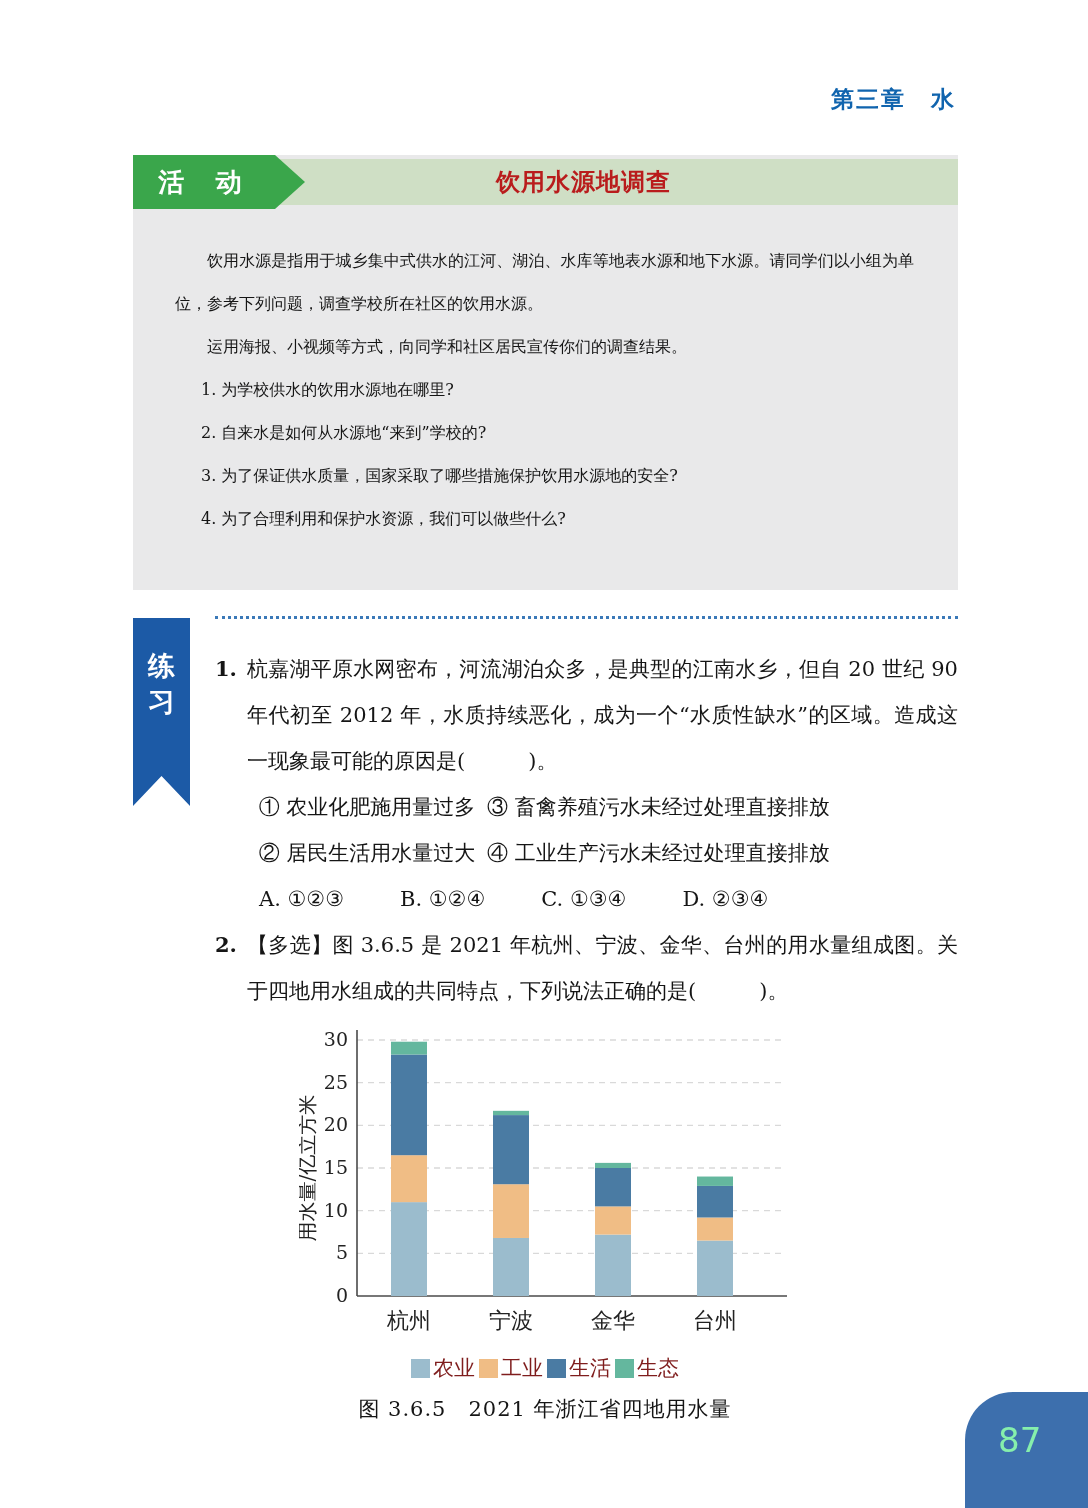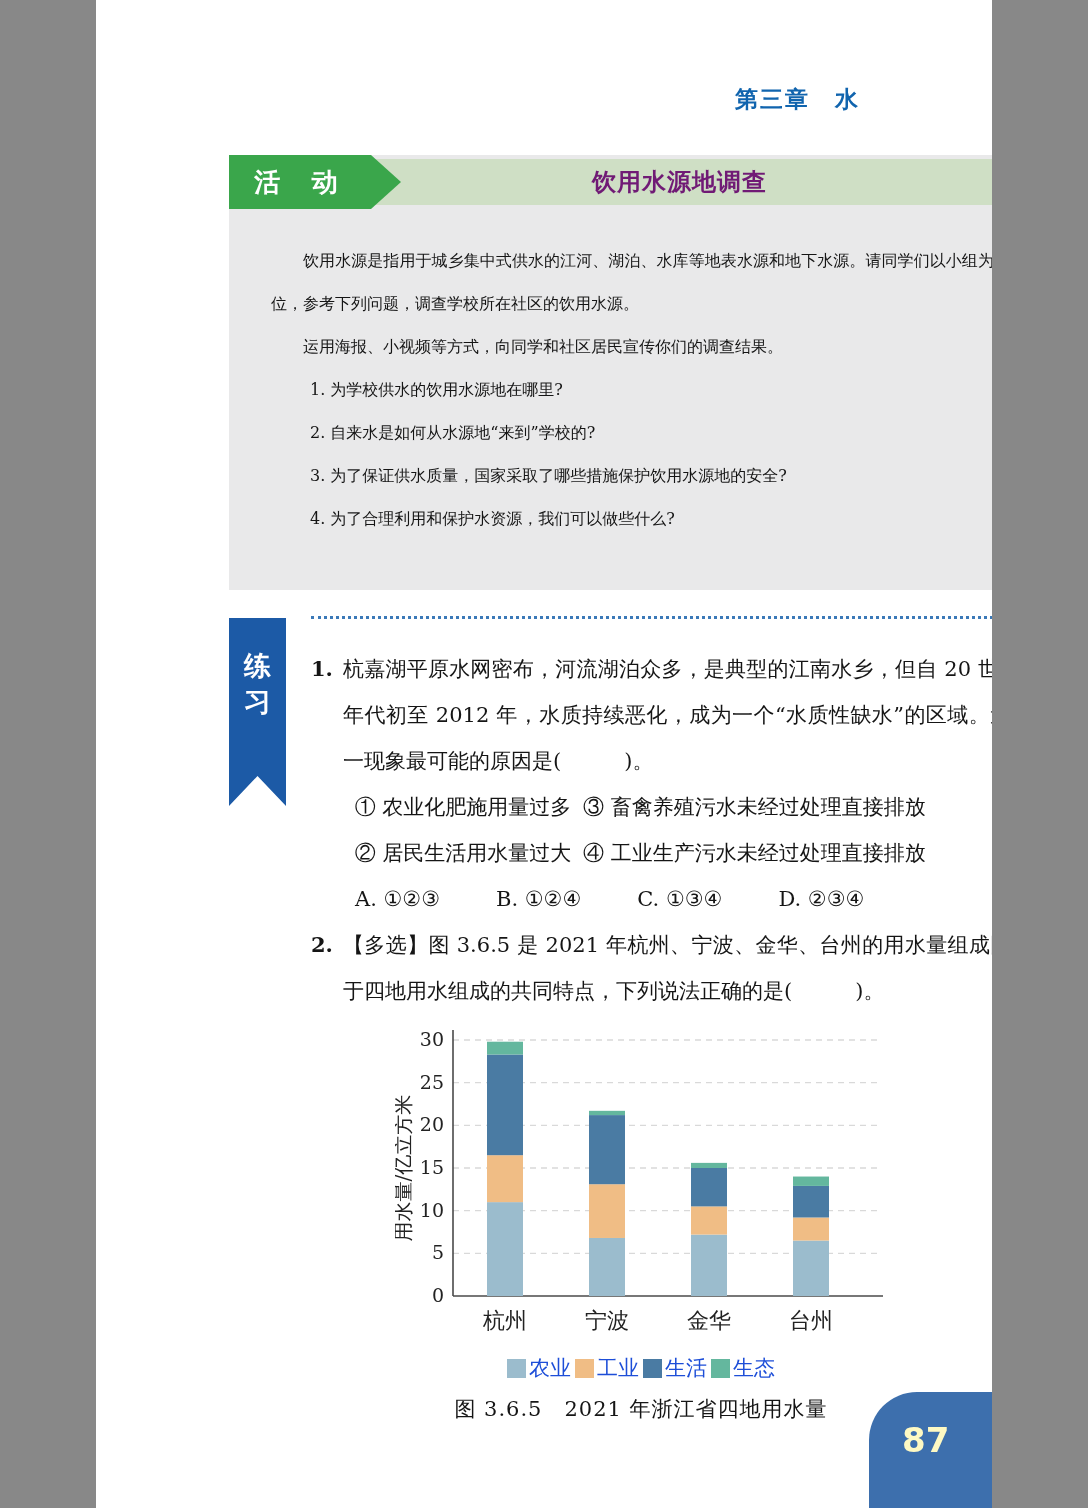--- a/index.html
+++ b/index.html
@@ -1,18 +1,18 @@
 <!DOCTYPE html>
 <html><head>
 <meta charset="utf-8">
 <style>
   * { margin:0; padding:0; box-sizing:border-box; }
   body { background:#888; font-family:"DejaVu Serif", serif; }
   .page {
-    position:relative; width:896px; height:1508px;
+    position:relative; width:1088px; height:1508px;
     background:#ffffff; margin:0 auto; overflow:hidden;
   }
   
   .chapter-header {
     position:absolute; top:84px; right:132px;
     font-family:"DejaVu Sans", sans-serif; font-weight:bold;
     font-size:23px; color:#1064ae; letter-spacing:2px;
   }
   
   .activity-box {
@@ -33,27 +33,27 @@
   }
   .banner-arrow span {
     color:#ffffff; font-family:Liberation Mono, monospace;
     font-weight:bold; font-size:26px; letter-spacing:8px;
   }
   .banner-title {
     position:absolute; left:172px; right:0; top:4px; height:46px;
     display:flex; align-items:center; justify-content:center;
     padding-right:96px;
     font-family:"DejaVu Sans", sans-serif; font-weight:bold;
-    font-size:24px; color:#701a75; letter-spacing:1px;
+    font-size:24px; color:#b91c1c; letter-spacing:1px;
   }
   .box-body {
     padding:30px 44px 0 42px; font-size:16px; line-height:43px; color:#151515;
   }
   .box-body p { text-indent:2em; text-align:justify; }
-  .activity-questions { list-style:none; margin-left:39px; }
+  .activity-questions { list-style:none; margin-left:26px; }
   
   .dotted-sep {
     position:absolute; left:215px; top:616px; width:743px; height:0;
     border-top:3px dotted #3b79b8;
   }
   
   .practice-ribbon {
     position:absolute; left:133px; top:618px; width:57px; height:188px;
     background:#1c5aa6;
     clip-path:polygon(0 0, 100% 0, 100% 100%, 50% calc(100% - 30px), 0 100%);
@@ -73,36 +73,36 @@
   .qnum { font-weight:bold; width:32px; flex:none; }
   .qtext { flex:1; text-align:justify; }
   .option-row { display:flex; margin-left:32px; }
   .option-cell-left { width:240px; flex:none;text-align:center; }
   .choices-row { display:flex; margin-left:44px; }
   .choice { margin-right:56px; }
   
   .chart-wrap { margin:10px 0 0 84px; width:492px; }
   .legend {
     display:flex; justify-content:center; align-items:center;
-    margin-top:2px; font-size:21px; line-height:28px; color:#1d4ed8;
+    margin-top:2px; font-size:21px; line-height:28px; color:#7f1d1d;
   }
   .legend-item { display:flex; align-items:center; margin:0 2px; }
   .swatch { width:19px; height:19px; display:inline-block; margin-right:3px; }
   .figure-caption {
     text-align:center; margin-top:12px; font-size:21px;
     color:#151515; letter-spacing:1px; line-height:30px;
   }
   
   .page-number {
     position:absolute; right:0; bottom:0; width:123px; height:116px;
     background:#3d6fad; border-top-left-radius:48px;
   }
   .page-number span {
-    position:absolute; left:33px; top:28px; color:#fef9c3;
-    font-family:"DejaVu Sans", sans-serif; font-weight:bold; font-size:34px;
+    position:absolute; left:33px; top:28px; color:#86efac;
+    font-family:"DejaVu Sans", sans-serif; font-weight:normal; font-size:34px;
   }
 </style>
 </head>
 <body>
 
 <div class="page">
 
   <div class="chapter-header">第三章　水</div>
 
   <div class="activity-box">

